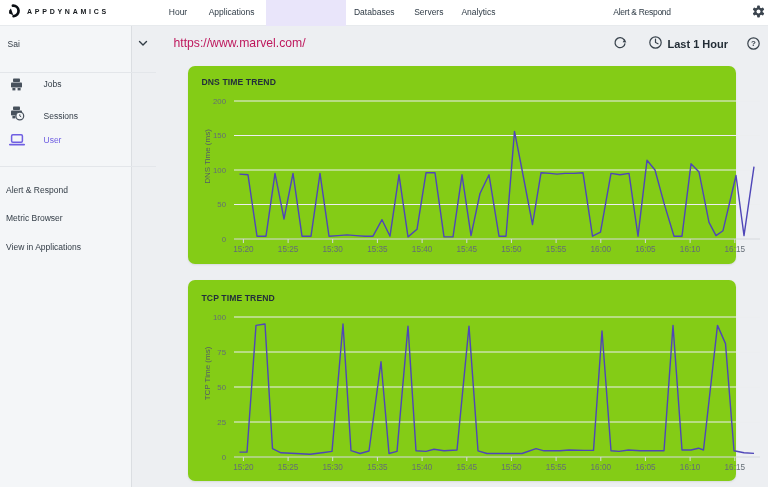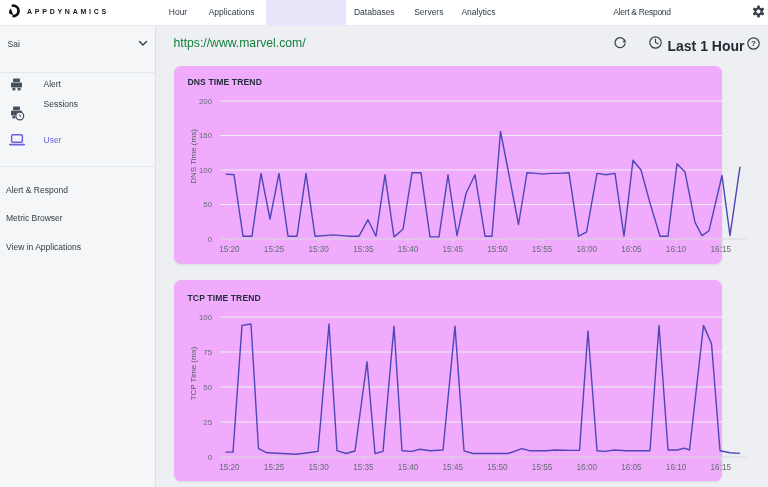--- a/index.html
+++ b/index.html
@@ -2,28 +2,28 @@
 <html><head>
 <meta charset="utf-8">
 <style>
 * { margin:0; padding:0; box-sizing:border-box; }
 html,body { width:768px; height:487px; overflow:hidden; font-family:"Liberation Sans", sans-serif; background:#edeff2; }
 .abs { position:absolute; }
 #header { position:absolute; left:0; top:0; width:768px; height:26px; background:#ffffff; border-bottom:1px solid #e7eaed; }
 .nav { position:absolute; top:0; height:26px; line-height:24px; font-size:8.5px; color:#2e3a45; text-align:center; transform:translateX(-50%); white-space:nowrap; }
 #navhl { position:absolute; left:266px; top:0; width:79.5px; height:26px; background:#e9e5fa; }
 #logo-text { position:absolute; left:27px; top:0; height:24px; line-height:24px; font-size:7px; font-weight:bold; letter-spacing:2.75px; color:#15191d; }
-#sidebar { position:absolute; left:0; top:26px; width:156px; height:461px; background:#f4f6f8; border-right:1px solid #dbdee2; }
+#sidebar { position:absolute; left:0; top:26px; width:132px; height:461px; background:#f4f6f8; border-right:1px solid #dbdee2; }
 .sdiv { position:absolute; left:0; width:156px; height:1px; background:#e3e6ea; }
 .stxt { position:absolute; font-size:8.5px; color:#323c46; white-space:nowrap; transform:translateY(-50%); }
 #main { position:absolute; left:157px; top:26px; width:611px; height:461px; background:#edeff2; }
-.card { position:absolute; left:174px; width:548px; background:#f0abfc; border-radius:7px; box-shadow:0 1px 2px rgba(40,50,60,0.10); }
+.card { position:absolute; left:188px; width:548px; background:#84cc16; border-radius:7px; box-shadow:0 1px 2px rgba(40,50,60,0.10); }
 .ctitle { position:absolute; left:13.5px; font-size:8.6px; font-weight:bold; letter-spacing:0.1px; color:#232f3b; }
-#url { position:absolute; left:173.5px; top:36px; font-size:12.2px; color:#15803d; }
-#lasthour { position:absolute; left:667.5px; top:38px; font-size:14px; font-weight:bold; color:#232d36; }
+#url { position:absolute; left:173.5px; top:36px; font-size:12.2px; color:#be185d; }
+#lasthour { position:absolute; left:667.5px; top:38px; font-size:11px; font-weight:bold; color:#232d36; }
 </style>
 </head>
 <body>
 <div id="header">
   <svg class="abs" style="left:8px; top:4px;" width="13" height="14" viewBox="0 0 13 14">
     <path d="M 4.9 1.6 A 5.2 5.2 0 1 1 5.6 12.2" fill="none" stroke="#0b0f14" stroke-width="2.7" stroke-linecap="round"></path>
     <path d="M 2.9 4.6 L 5.3 11.3 L 1.1 9.6 A 5.6 5.6 0 0 1 1.5 6.3 Z" fill="#0b0f14"></path>
   </svg>
   <div id="logo-text">APPDYNAMICS</div>
   <div id="navhl"></div>
@@ -53,30 +53,30 @@
     <path d="M1.5 1.5 L5 5 L8.5 1.5" fill="none" stroke="#323c46" stroke-width="1.4" stroke-linecap="round" stroke-linejoin="round"></path>
   </svg>
   <div class="sdiv" style="top:45.5px;"></div>
 
   <svg class="abs" style="left:10px; top:51.5px;" width="13" height="13" viewBox="0 0 13 13">
     <rect x="3" y="0.5" width="7" height="3.6" rx="0.8" fill="#47515c"></rect>
     <rect x="1" y="4.6" width="11" height="5" rx="0.8" fill="#47515c"></rect>
     <rect x="2.4" y="10" width="3" height="2.4" fill="#47515c"></rect>
     <rect x="7.6" y="10" width="3" height="2.4" fill="#47515c"></rect>
   </svg>
-  <div class="stxt" style="left:43.5px; top:58px;">Alert</div>
+  <div class="stxt" style="left:43.5px; top:58px;">Jobs</div>
 
   <svg class="abs" style="left:10px; top:79.5px;" width="15" height="15" viewBox="0 0 15 15">
     <rect x="3" y="0.5" width="7" height="3.6" rx="0.8" fill="#47515c"></rect>
     <rect x="1" y="4.6" width="11" height="5" rx="0.8" fill="#47515c"></rect>
     <rect x="2.4" y="10" width="3" height="2.4" fill="#47515c"></rect>
     <circle cx="9.8" cy="10" r="3.9" fill="#f4f6f8" stroke="#47515c" stroke-width="1.2"></circle>
     <path d="M9.8 8.3 L9.8 10 L11.2 10.8" fill="none" stroke="#47515c" stroke-width="1"></path>
   </svg>
-  <div class="stxt" style="left:43.5px; top:78px;">Sessions</div>
+  <div class="stxt" style="left:43.5px; top:90px;">Sessions</div>
 
   <svg class="abs" style="left:9px; top:107.5px;" width="16" height="12" viewBox="0 0 16 12">
     <rect x="2.6" y="0.8" width="10.8" height="7.4" rx="1.2" fill="none" stroke="#6f5fe2" stroke-width="1.5"></rect>
     <path d="M0.8 10.6 L15.2 10.6" stroke="#6f5fe2" stroke-width="1.7" stroke-linecap="round"></path>
   </svg>
   <div class="stxt" style="left:43.5px; top:113.5px; color:#6f5fe2;">User</div>
   <div class="sdiv" style="top:140px;"></div>
   <div class="stxt" style="left:6px; top:164px;">Alert &amp; Respond</div>
   <div class="stxt" style="left:6px; top:192px;">Metric Browser</div>
   <div class="stxt" style="left:6px; top:221px;">View in Applications</div>

